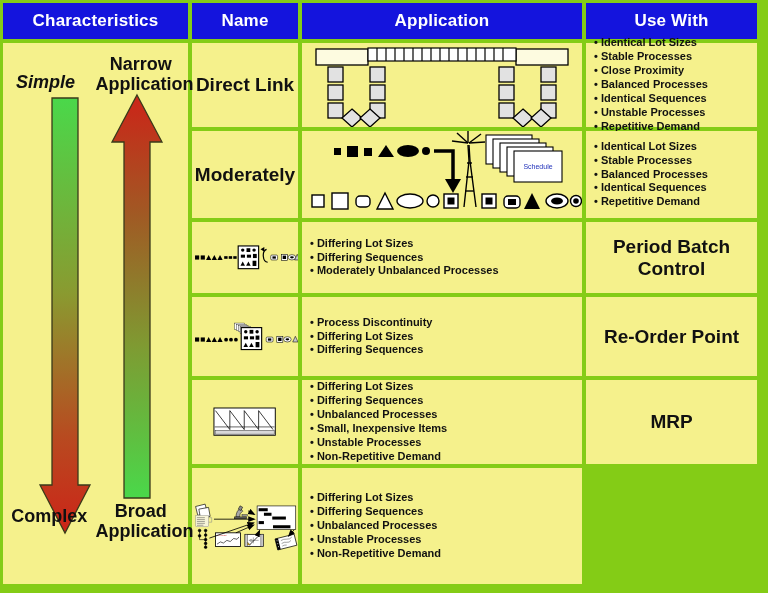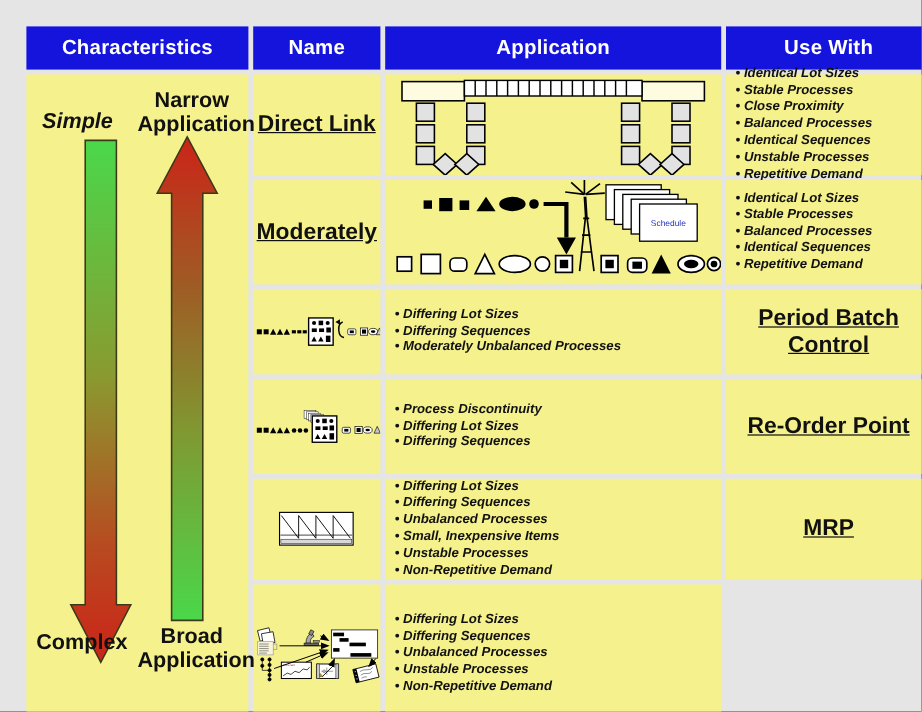--- a/index.html
+++ b/index.html
@@ -1,18 +1,18 @@
 <!DOCTYPE html>
 <html><head>
 <meta charset="utf-8">
 <style>
   html,body{margin:0;padding:0;background:#222;}
   *{box-sizing:border-box;}
   .frame{
-    width:768px;height:593px;background:#e5e5e5;padding:22px;
+    width:768px;height:593px;background:#84cc16;padding:3px;
     display:grid;
     grid-template-columns:185px 106px 280px 171px;
     grid-template-rows:36px 84px 87px 71px 79px 84px 116px;
     gap:4px;
     font-family:"Liberation Sans", sans-serif;
   }
   .hd{
     background:#1414dd;color:#fff;font-weight:bold;font-size:17px;
     display:flex;align-items:center;justify-content:center;
     letter-spacing:.2px;
@@ -23,31 +23,31 @@
     position:absolute;font-weight:bold;font-size:18px;color:#111;
     text-align:center;line-height:1.1;
   }
   .lbl-simple{left:2%;top:5.5%;width:42%;font-style:italic;}
   .lbl-narrow{left:50%;top:2.2%;width:49%;}
   .lbl-complex{left:2%;top:85.8%;width:46%;}
   .lbl-broad{left:50%;top:84.8%;width:49%;}
   .char-arrows{position:absolute;inset:0;width:100%;height:100%;}
   .name-cell{
     display:flex;align-items:center;justify-content:center;text-align:center;
-    font-weight:bold;font-size:19px;color:#111;line-height:1.15;padding:2px;text-decoration:underline;
+    font-weight:bold;font-size:19px;color:#111;line-height:1.15;padding:2px;
   }
   .ill-cell{display:flex;align-items:center;justify-content:center;overflow:hidden;}
   .ill-cell svg{width:100%;height:100%;}
   .use-cell{
     display:flex;flex-direction:column;justify-content:center;
     padding:4px 4px 4px 8px;
   }
   .use-list{
     margin:0;padding:0;list-style:none;
-    font-style:italic;font-weight:bold;font-size:11px;color:#111;line-height:1.27;
+    font-weight:bold;font-size:11px;color:#111;line-height:1.27;
   }
   .use-list li{padding-left:9px;text-indent:-9px;}
   .use-list li::before{content:"\2022\00a0";}
 </style>
 </head>
 <body>
 
 <div class="frame">
 
   <div class="hd">

